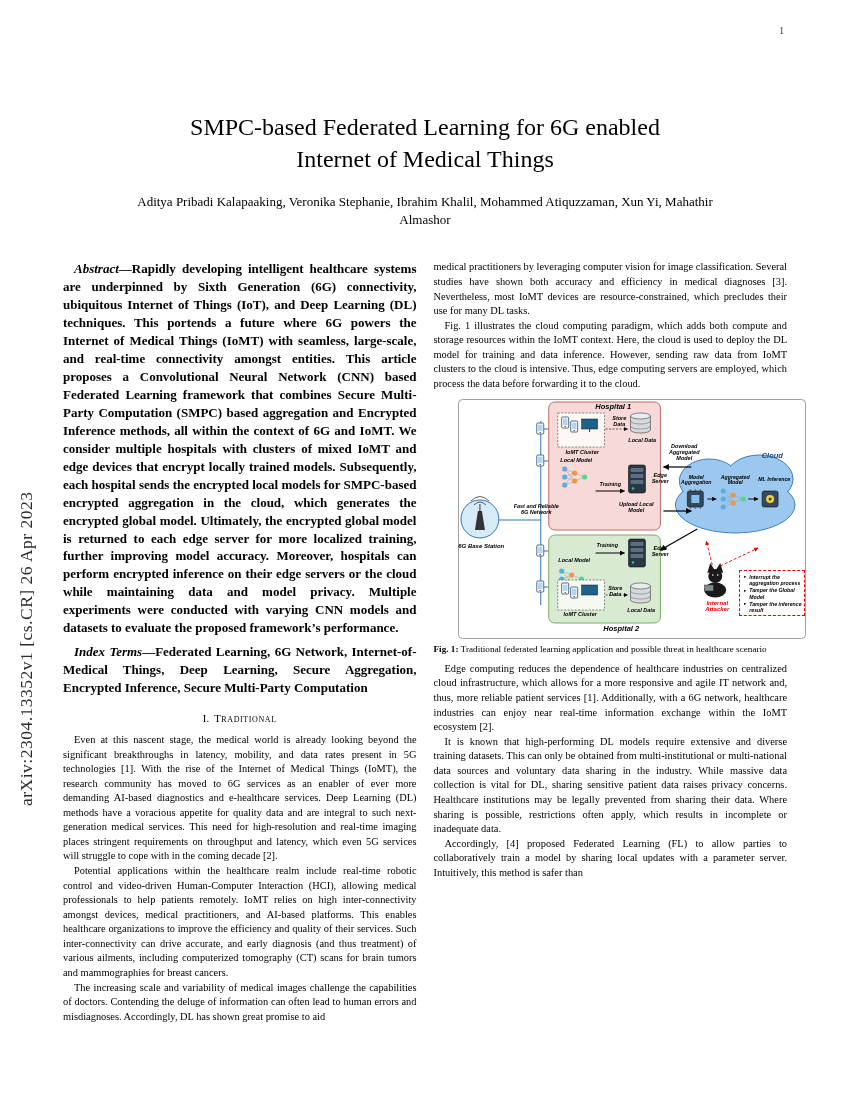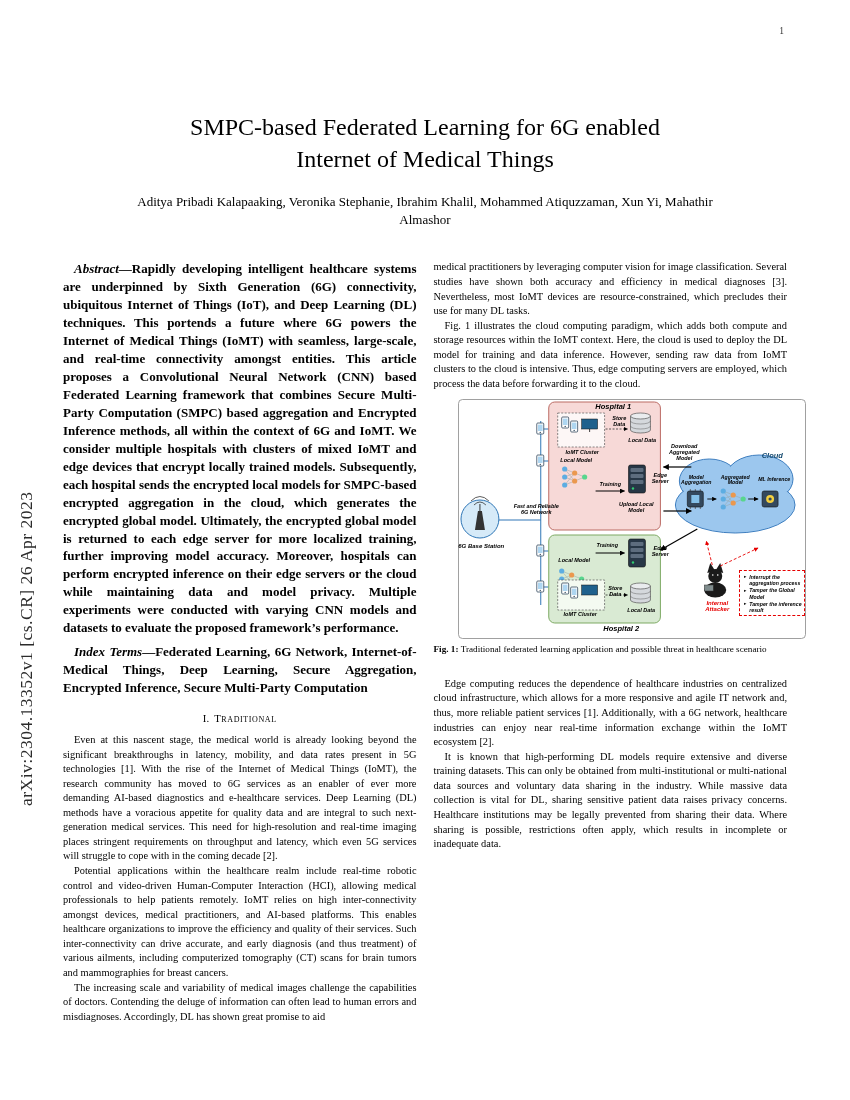--- a/index.html
+++ b/index.html
@@ -38,21 +38,21 @@
         font-size:5.5px; line-height:1.15; text-align:center; color:#000; }
   .fl-big { font-size:7.5px; }
   .fl-red { color:#e60000; }
   .fl-cloud { color:#14496e; }
   .threat-box { position:absolute; left:281px; top:171px; width:66px; height:46px;
                 border:1px dashed #e60000; padding:3px 2px 2px 3px; background:rgba(255,255,255,0.75); }
   .threat { position:relative; padding-left:6px; font-family:"Liberation Sans", sans-serif;
             font-weight:bold; font-size:5.2px; line-height:1.3; text-align:left; }
   .threat::before { content:"\25BA"; position:absolute; left:0; top:0.5px; font-size:4px; }
 
-  p.caption { font-size:9.2px; line-height:1.35; text-align:justify; margin:4px 0 22px 0; }
+  p.caption { font-size:9.2px; line-height:1.35; text-align:justify; margin:4px 0 7px 0; }
   p.caption .cap-label { font-weight:bold; }
 </style>
 </head>
 <body>
 
 <div class="sheet">
 
   <div class="page-number">1</div>
   <div class="arxiv-sidebar">arXiv:2304.13352v1  [cs.CR]  26 Apr 2023</div>
 
@@ -250,15 +250,16 @@
           <div class="threat">Interrupt the aggregation process</div>
           <div class="threat">Tamper the Global Model</div>
           <div class="threat">Tamper the inference result</div>
         </div>
       </div>
 
       <p class="caption"><span class="cap-label">Fig. 1:</span> <span>Traditional federated learning application and possible threat in healthcare scenario</span></p>
 
       <p class="body-p">Edge computing reduces the dependence of healthcare industries on centralized cloud infrastructure, which allows for a more responsive and agile IT network and, thus, more reliable patient services [1]. Additionally, with a 6G network, healthcare industries can enjoy near real-time information exchange within the IoMT ecosystem [2].</p>
       <p class="body-p">It is known that high-performing DL models require extensive and diverse training datasets. This can only be obtained from multi-institutional or multi-national data sources and voluntary data sharing in the industry. While massive data collection is vital for DL, sharing sensitive patient data raises privacy concerns. Healthcare institutions may be legally prevented from sharing their data. Where sharing is possible, restrictions often apply, which results in incomplete or inadequate data.</p>
+      <p class="body-p">Accordingly, [4] proposed Federated Learning (FL) to allow parties to collaboratively train a model by sharing local updates with a parameter server. Intuitively, this method is safer than</p>
     </div>
   </div>
 </div>
 
 </body></html>

